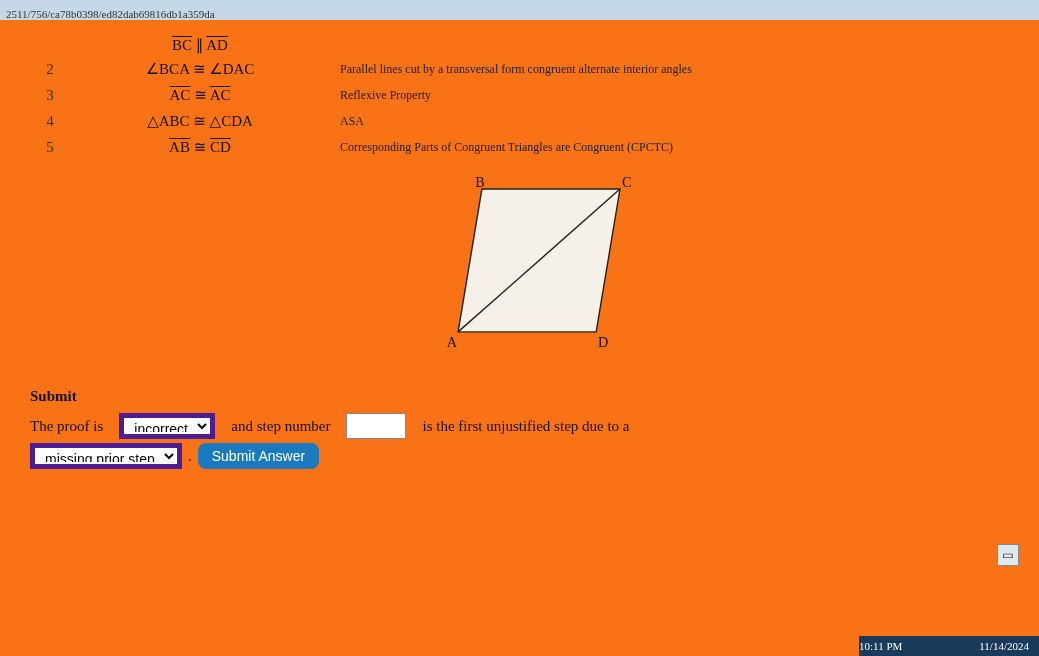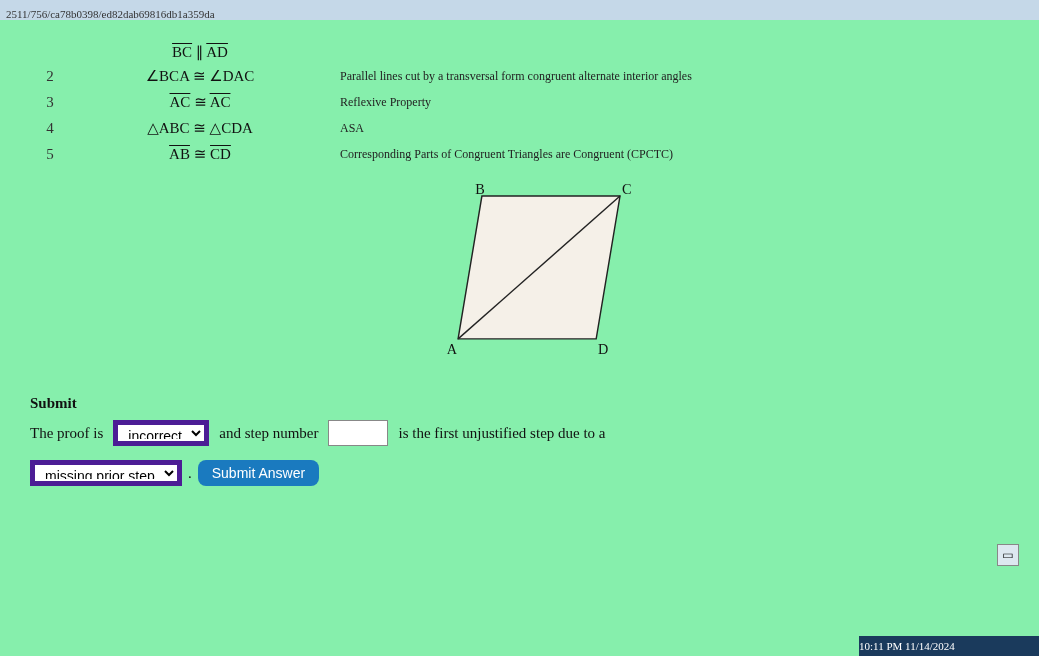--- a/index.html
+++ b/index.html
@@ -15,23 +15,23 @@
       background: #c5d8e8;
       height: 20px;
       width: 100%;
       display: flex;
       align-items: flex-end;
       padding: 0 6px;
       font-size: 11px;
       color: #333;
     }
     .main-content {
-      background: #86efac;
+      background: #f97316;
       margin: 0;
-      padding: 17px 30px 10px 30px;
+      padding: 10px 30px 10px 30px;
       height: calc(656px - 20px);
       overflow: hidden;
       position: relative;
     }
     .proof-table {
       width: 100%;
       border-collapse: collapse;
       margin-top: 4px;
     }
     .proof-table td {
@@ -73,21 +73,21 @@
       color: #111;
     }
     .answer-label {
       font-size: 15px;
       font-weight: bold;
       margin-bottom: 8px;
     }
     .answer-row {
       display: flex;
       align-items: center;
-      gap: 10px;
+      gap: 16px;
       font-size: 15px;
       flex-wrap: wrap;
     }
     .dropdown-select {
       border: 5px solid #4c1d95;
       background: #fff;
       font-size: 14px;
       padding: 2px 6px;
       height: 26px;
       cursor: pointer;
@@ -100,42 +100,42 @@
       padding: 2px 4px;
       height: 26px;
       width: 60px;
       text-align: center;
     }
     .second-row {
       display: flex;
       align-items: center;
       gap: 6px;
       font-size: 15px;
-      margin-top: 14px;
+      margin-top: 4px;
     }
     .submit-btn {
       background: #1a7abf;
       color: #fff;
       border: none;
       border-radius: 8px;
       padding: 5px 14px;
       font-size: 14px;
       cursor: pointer;
       font-family: Arial, sans-serif;
     }
     .taskbar {
       position: absolute;
       bottom: 0;
       right: 0;
       width: 180px;
       height: 20px;
       background: #1a3a5c;
       display: flex;
       align-items: center;
-      justify-content: flex-start;
+      justify-content: space-between;
       padding-right: 10px;
       font-size: 11px;
       color: #fff;
     }
     .scrollbar-right {
       position: absolute;
       right: 0;
       top: 20px;
       width: 14px;
       height: calc(656px - 40px);

